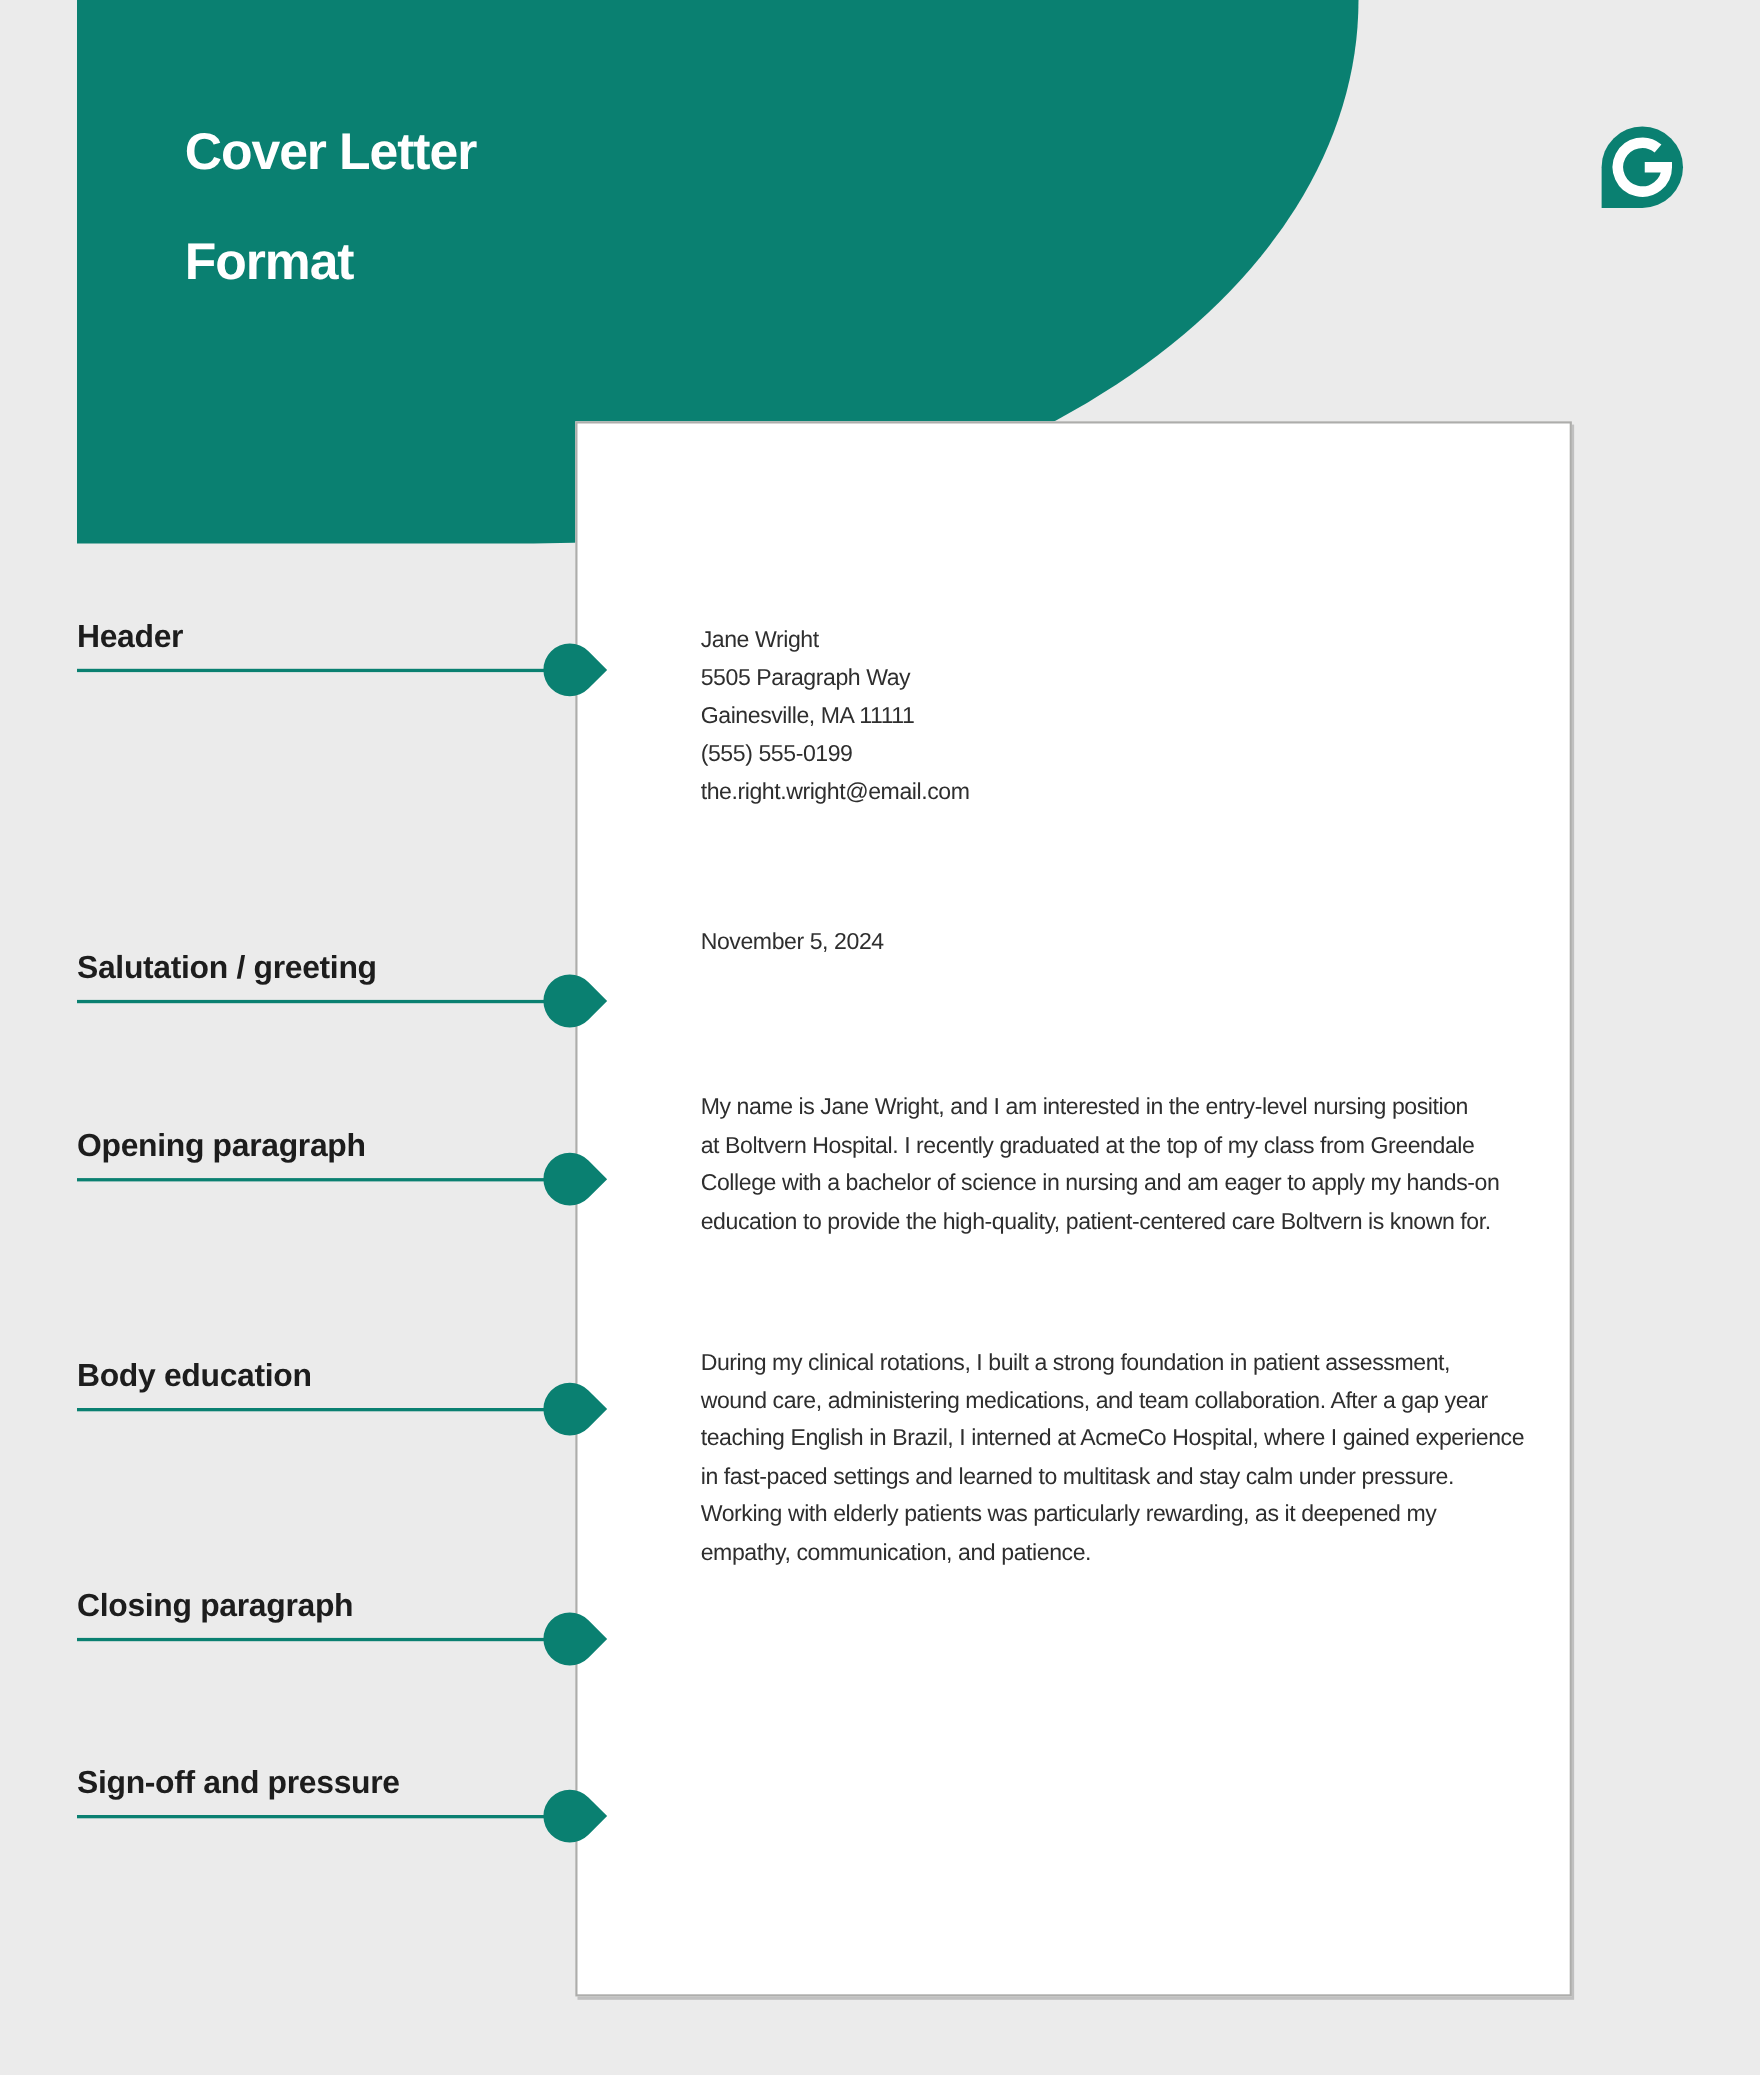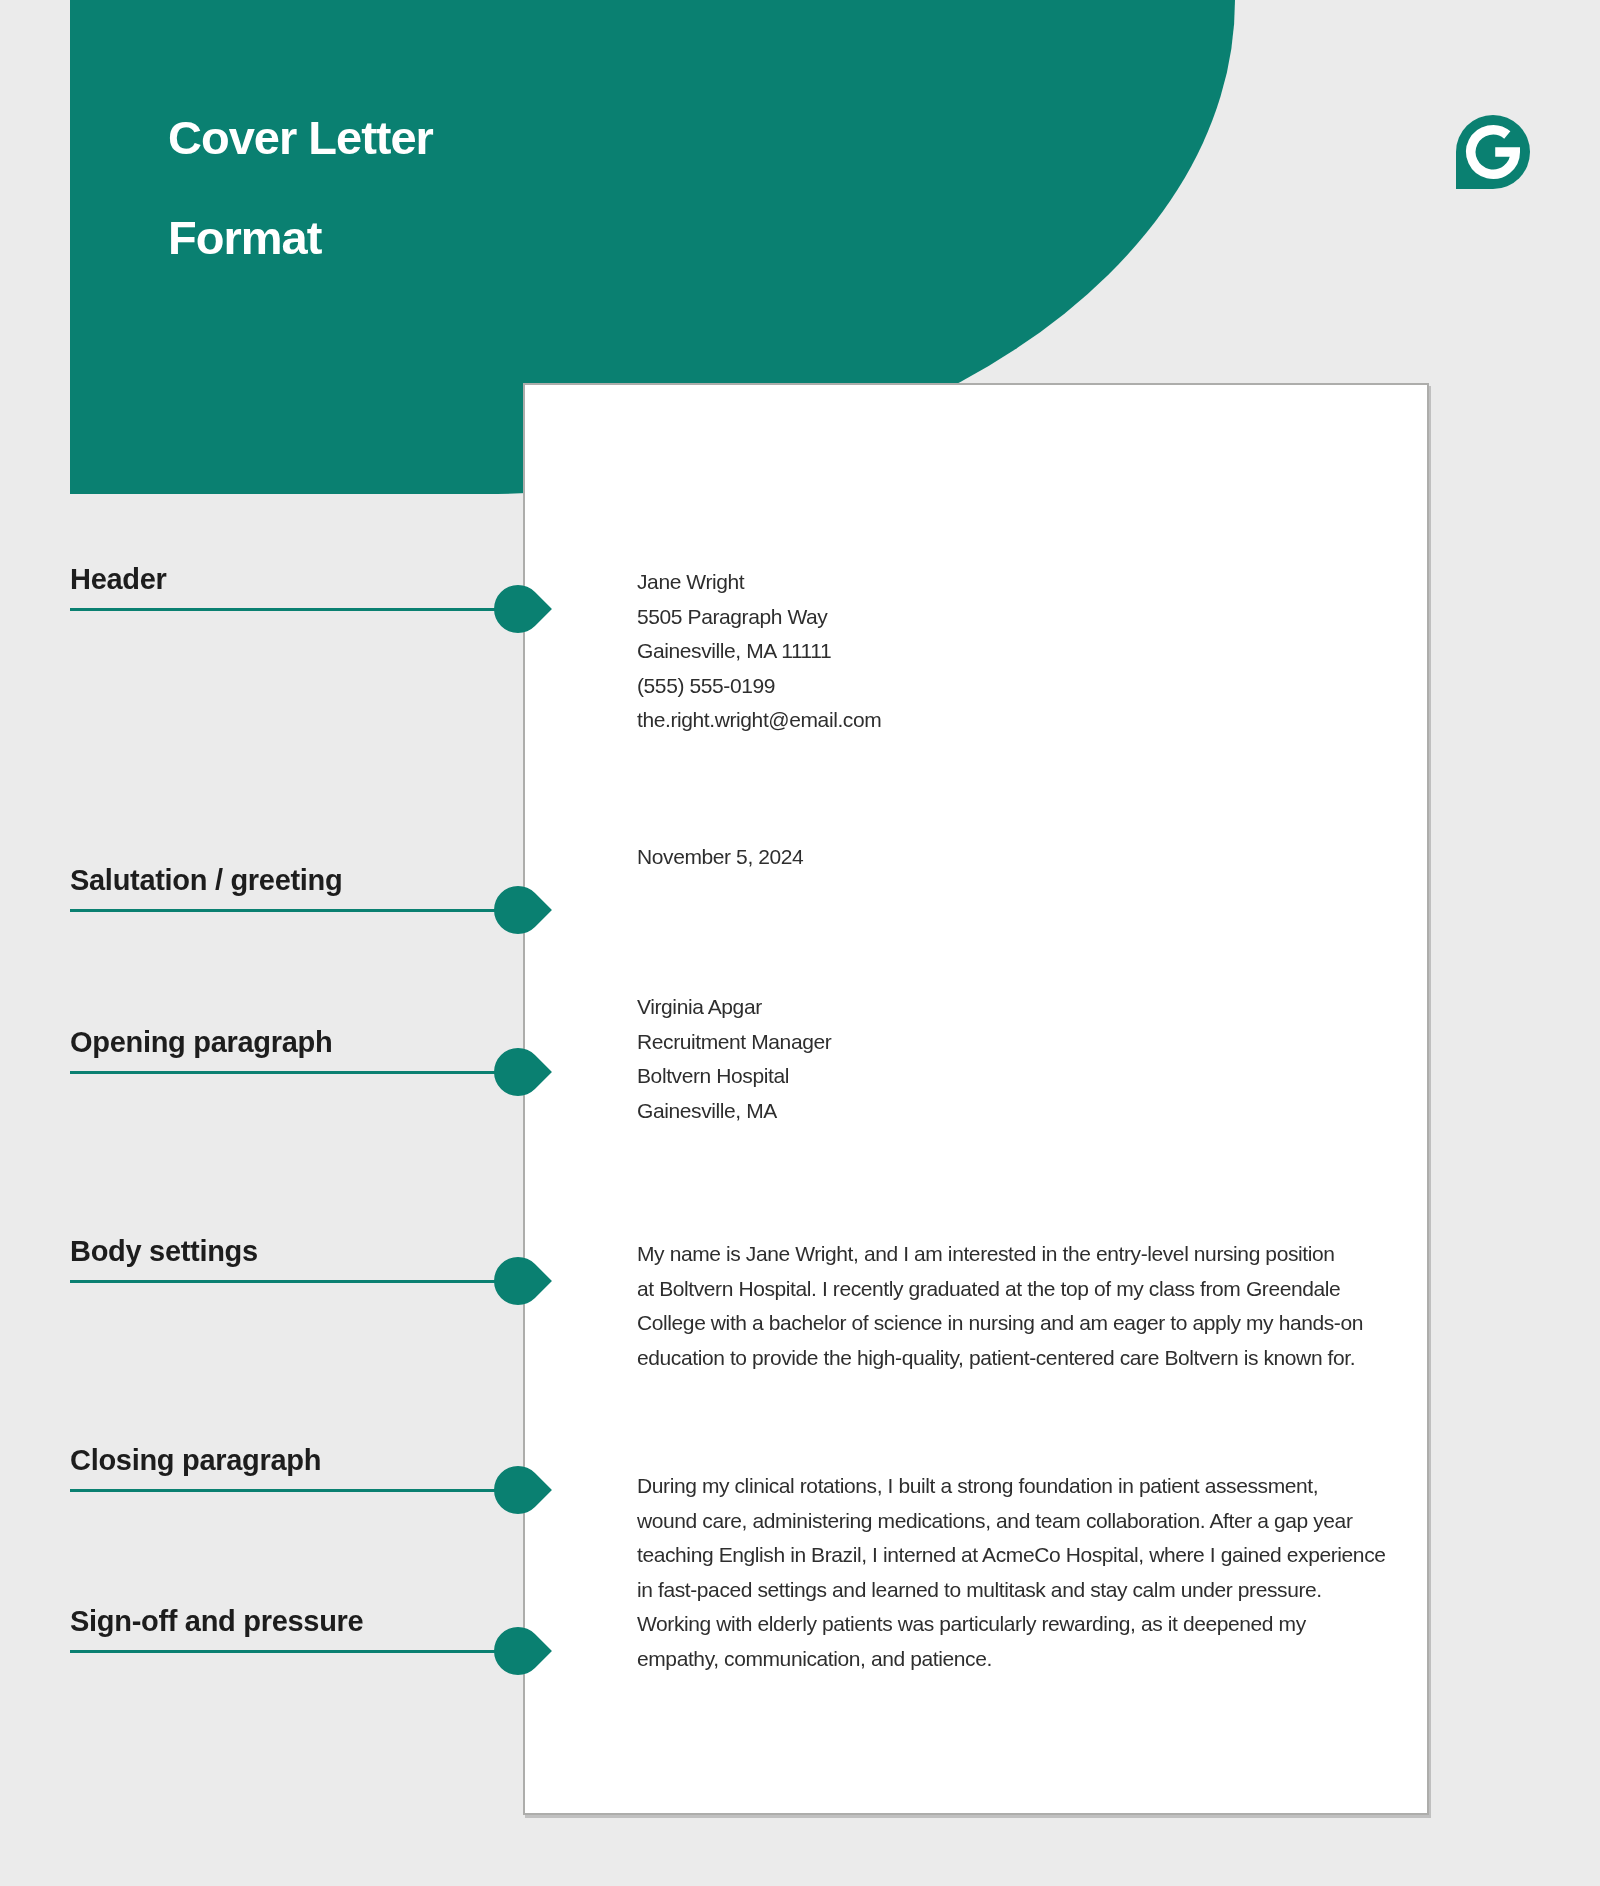--- a/index.html
+++ b/index.html
@@ -91,24 +91,20 @@
 </div>
 
 <div class="paper">
   <div class="letter">
     <div class="block m-sender">Jane Wright
 5505 Paragraph Way
 Gainesville, MA 11111
 (555) 555-0199
 the.right.wright@email.com</div>
     <div class="block m-date">November 5, 2024</div>
-    <div class="block m-recipient">Virginia Apgar
-Recruitment Manager
-Boltvern Hospital
-Gainesville, MA</div>
     <div class="block m-opening">My name is Jane Wright, and I am interested in the entry-level nursing position
 at Boltvern Hospital. I recently graduated at the top of my class from Greendale
 College with a bachelor of science in nursing and am eager to apply my hands-on
 education to provide the high-quality, patient-centered care Boltvern is known for.</div>
     <div class="block m-body">During my clinical rotations, I built a strong foundation in patient assessment,
 wound care, administering medications, and team collaboration. After a gap year
 teaching English in Brazil, I interned at AcmeCo Hospital, where I gained experience
 in fast-paced settings and learned to multitask and stay calm under pressure.
 Working with elderly patients was particularly rewarding, as it deepened my
 empathy, communication, and patience.</div>
@@ -129,21 +125,21 @@
   <div class="marker"></div>
 </div>
 
 <div class="callout" style="top:1010px;">
   <span class="label">Opening paragraph</span>
   <div class="line"></div>
   <div class="marker"></div>
 </div>
 
 <div class="callout" style="top:1219px;">
-  <span class="label">Body settings</span>
+  <span class="label">Body education</span>
   <div class="line"></div>
   <div class="marker"></div>
 </div>
 
 <div class="callout" style="top:1428px;">
   <span class="label">Closing paragraph</span>
   <div class="line"></div>
   <div class="marker"></div>
 </div>
 

